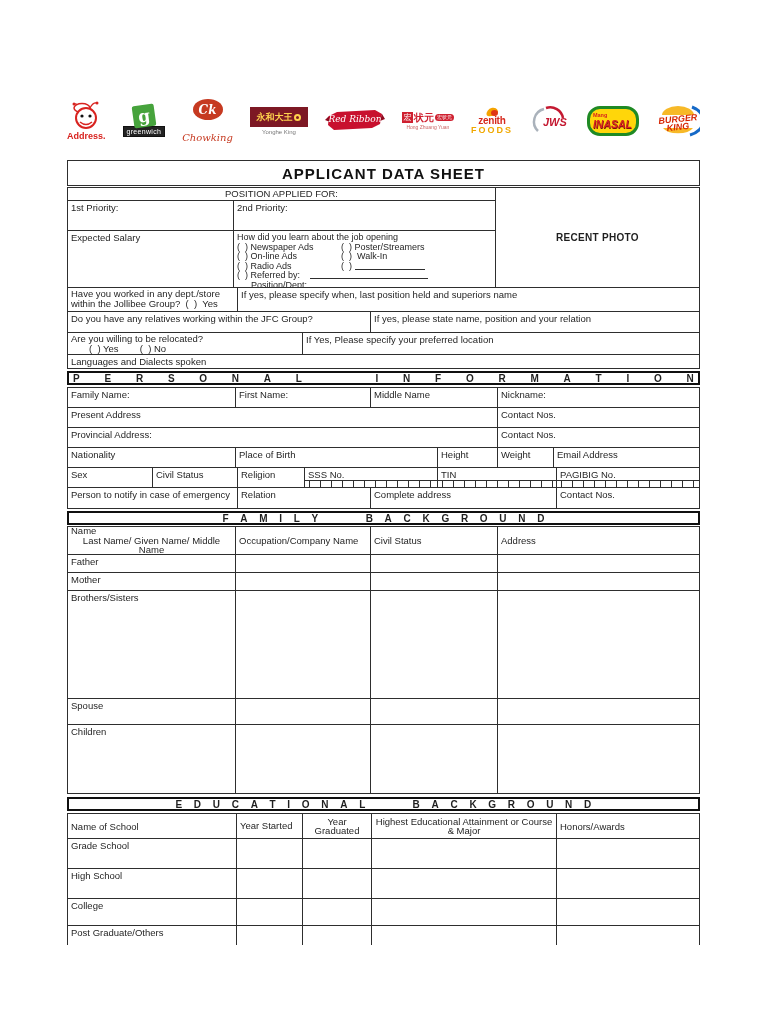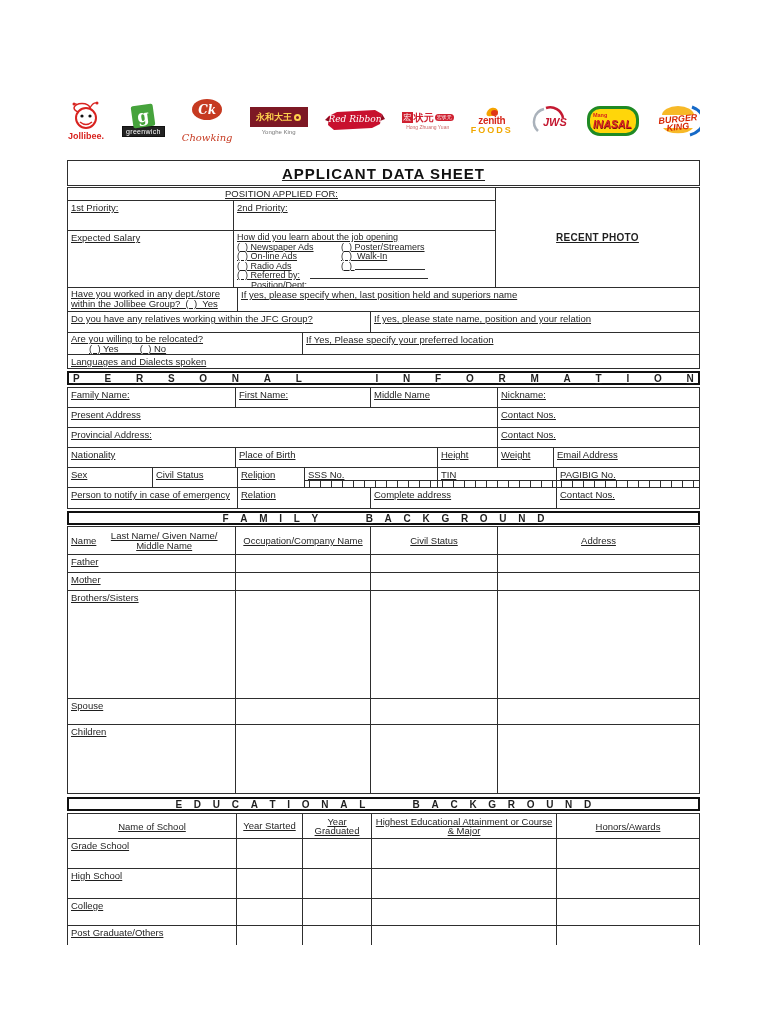--- a/index.html
+++ b/index.html
@@ -48,21 +48,21 @@
   .z-name{ color:#d6291e; font-weight:bold; font-size:10px; letter-spacing:-0.3px; }
   .z-foods{ color:#f0a800; font-weight:bold; font-size:9px; letter-spacing:2px; }
 
   .mi-box{ width:52px; height:30px; background:#ffd60a; border:3px solid #1f8a24; border-radius:13px;
            display:flex; flex-direction:column; justify-content:center; padding:1px 3px; }
   .mi-mang{ color:#d8231f; font-size:5.5px; font-weight:bold; }
   .mi-inasal{ color:#d8231f; font-size:10.5px; font-weight:bold; font-style:italic;
               text-shadow:0.5px 0.5px 0 #7a1010; }
 
   
-  .form{ position:absolute; left:67px; top:160px; width:633px; font-size:9.5px; line-height:11px;text-decoration:underline; }
+  .form{ position:absolute; left:67px; top:160px; width:633px; font-size:9.5px; line-height:11px; }
   .mt1{ margin-top:1px; } .mt2{ margin-top:2px; } .mt3{ margin-top:3px; }
   .tbl{ border:1px solid var(--ln); background:#fff; }
   .r{ display:flex; border-bottom:1px solid var(--ln); }
   .r.last{ border-bottom:none; }
   .c{ border-right:1px solid var(--ln); padding:1px 3px; overflow:hidden; position:relative; flex:none; }
   .c.grow{ flex:1 1 auto; }
   .c.last{ border-right:none; }
   .pre{ white-space:pre; }
 
   .sheet-title{ height:26px; display:flex; align-items:center; justify-content:center;
@@ -80,21 +80,21 @@
   .banner-inner{ display:flex; justify-content:space-between; align-items:center; height:100%; padding:0 4px; }
   .banner-inner span{ display:inline-block; }
   .banner-inner .gap{ width:24px; }
   .bi-full{ width:100%; }
   .bi-family{ width:330px; margin:0 auto; }
   .bi-edu{ width:424px; margin:0 auto; }
 
   .ticks{ position:absolute; left:0; right:0; bottom:0; height:7px; border-top:1px solid var(--ln);
           background:repeating-linear-gradient(90deg, var(--ln) 0 1px, transparent 1px 11px); background-position:4px 0; }
 
-  .hc{ display:flex; flex-direction:row; align-items:center; justify-content:center; text-align:center; }
+  .hc{ display:flex; flex-direction:column; align-items:flex-start; justify-content:center; text-align:center; }
   .edu-clip{ border:1px solid var(--ln); border-bottom:none; }
 </style>
 </head>
 <body>
 
 <div class="page">
 
 
   <div class="logos">
     <div class="logo">
@@ -102,21 +102,21 @@
         <path d="M13 7 Q10 2 7 3" stroke="#d8231f" stroke-width="1.2" fill="none"></path>
         <circle cx="7" cy="3" r="1.5" fill="#d8231f"></circle>
         <path d="M23 7 Q26 1 30 2" stroke="#d8231f" stroke-width="1.2" fill="none"></path>
         <circle cx="30" cy="2" r="1.5" fill="#d8231f"></circle>
         <ellipse cx="15" cy="7" rx="8" ry="4.5" fill="#fff" stroke="#d8231f" stroke-width="1.5"></ellipse>
         <circle cx="19" cy="17" r="10" fill="#fff" stroke="#d8231f" stroke-width="2"></circle>
         <circle cx="15" cy="15" r="1.6" fill="#111"></circle>
         <circle cx="23" cy="15" r="1.6" fill="#111"></circle>
         <path d="M13 21 Q19 26 25 21" stroke="#d8231f" stroke-width="1.5" fill="none"></path>
       </svg>
-      <div class="jb-label">Jollibee.</div>
+      <div class="jb-label">Address.</div>
     </div>
 
     <div class="logo">
       <div class="gw-sq">g</div>
       <div class="gw-bar">greenwich</div>
     </div>
 
     <div class="logo">
       <div class="ck-oval">Ck</div>
       <div class="ck-script">Chowking</div>

